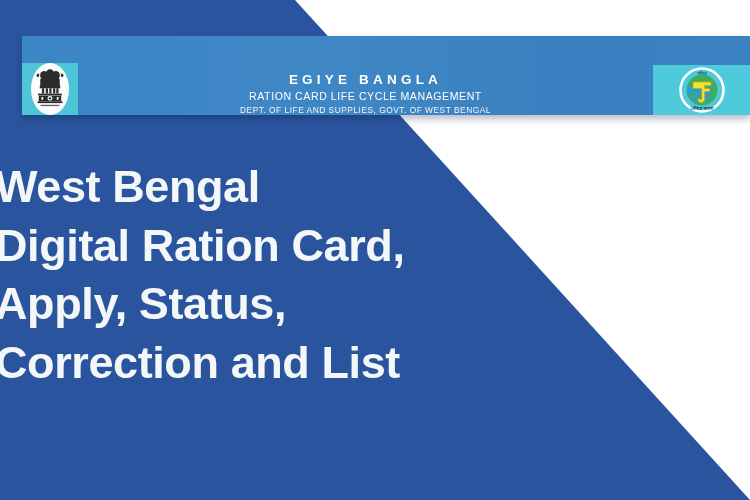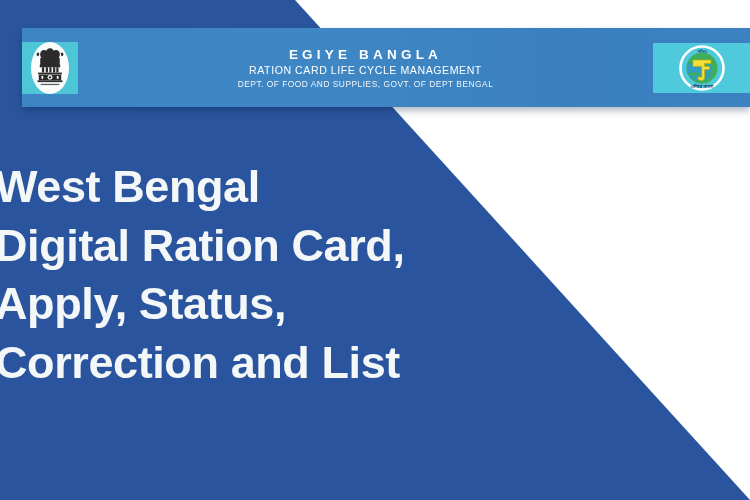--- a/index.html
+++ b/index.html
@@ -25,26 +25,26 @@
     background: #2a559e;
     -webkit-clip-path: polygon(0 0, 295px 0, 750px 500px, 0 500px);
     clip-path: polygon(0 0, 295px 0, 750px 500px, 0 500px);
     z-index: 1;
   }
 
   
   .banner {
     position: absolute;
     left: 22px;
-    top: 28px;
+    top: 36px;
     width: 728px;
     height: 79px;
     z-index: 3;
     display: flex;
-    align-items: center;
+    align-items: flex-end;
     background: linear-gradient(90deg, #3c86c6 0%, #3f86c4 45%, #3a80c0 75%, #3b82c3 100%);
     box-shadow: 0 4px 7px rgba(10, 30, 70, 0.30);
   }
   .banner-edge {
     width: 56px;
     flex: 0 0 56px;
     background: #4fc6d8;
     display: flex;
     align-items: center;
     justify-content: center;
@@ -163,21 +163,21 @@
 
             <rect x="9" y="45.6" width="22" height="1.5" opacity="0.75"></rect>
           </g>
         </svg>
       </div>
     </div>
 
     <div class="banner-center">
       <div class="banner-title">EGIYE BANGLA</div>
       <div class="banner-sub1">RATION CARD LIFE CYCLE MANAGEMENT</div>
-      <div class="banner-sub2">DEPT. OF FOOD AND SUPPLIES, GOVT. OF DEPT BENGAL</div>
+      <div class="banner-sub2">DEPT. OF LIFE AND SUPPLIES, GOVT. OF WEST BENGAL</div>
     </div>
 
     <div class="banner-edge right">
       <div class="wb-logo">
         <svg viewBox="0 0 50 50" width="50" height="50" aria-hidden="true">
           <circle cx="25" cy="25" r="23" fill="#4fc9dc"></circle>
           <circle cx="25" cy="25" r="21.5" fill="none" stroke="#ffffff" stroke-width="2.6"></circle>
           <circle cx="25" cy="25" r="15.5" fill="#3fae5a"></circle>
 
           <path d="M10 22 q7 -4 13 0 q5 3 11 -1 q2 4 0 8 q-8 4 -14 1 q-5 -2 -10 1 z" fill="#2f9ad6" opacity="0.85"></path>

